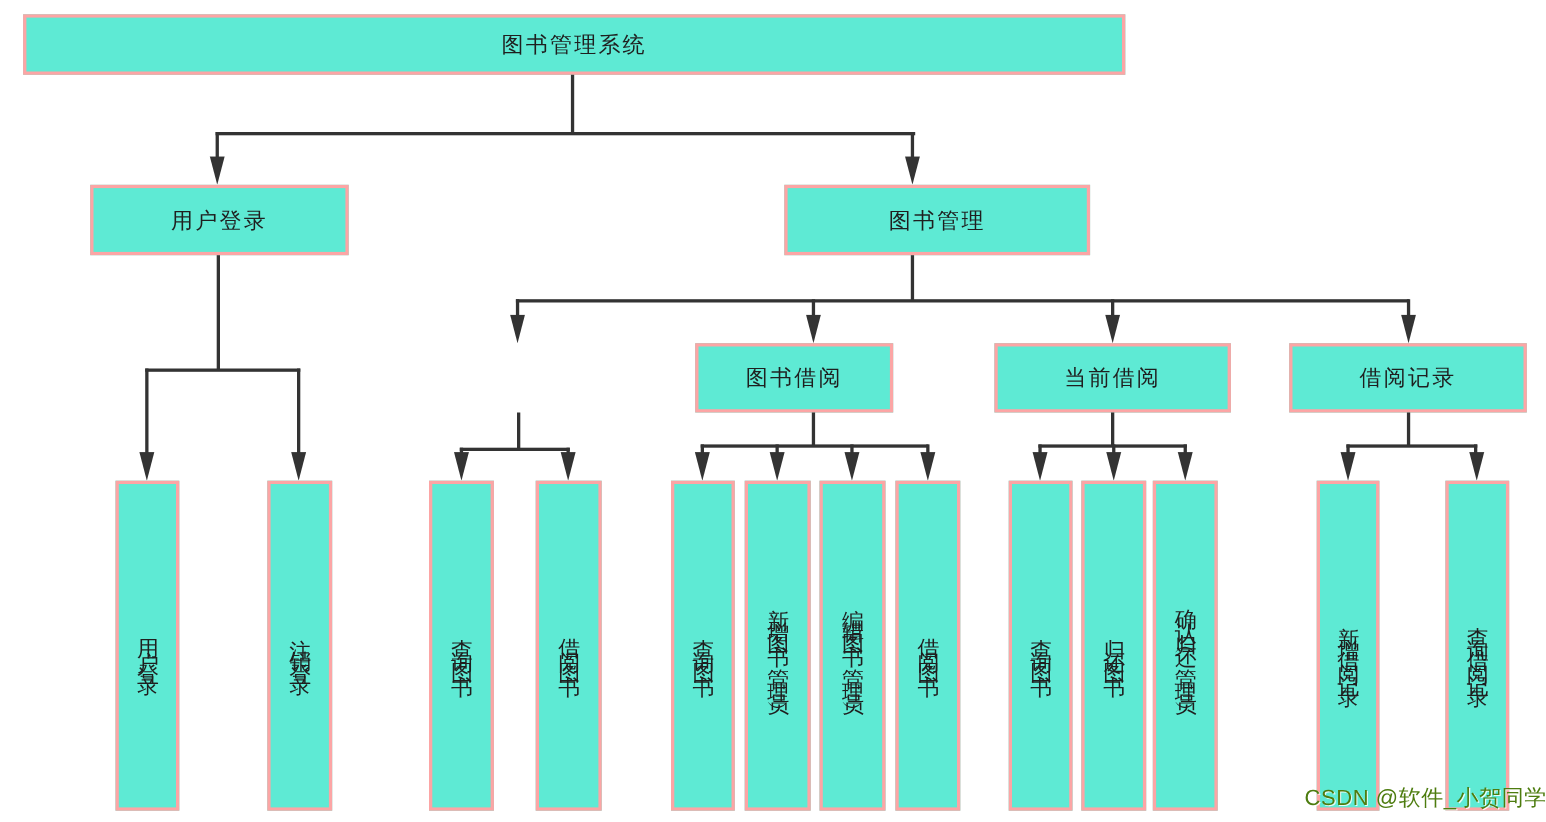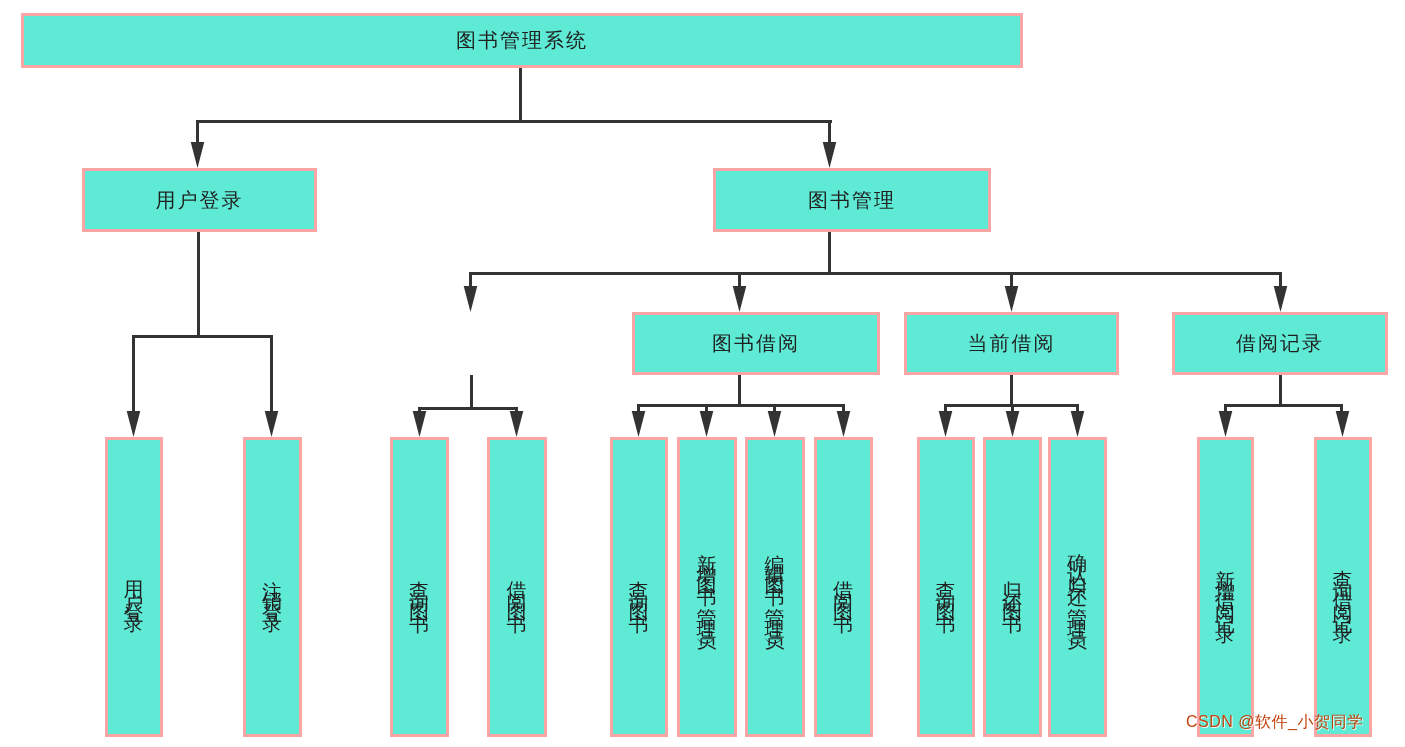--- a/index.html
+++ b/index.html
@@ -40,22 +40,22 @@
     position: absolute;
     width: 17px;
     height: 26px;
     background: #333333;
     clip-path: polygon(50% 100%, 10% 0, 90% 0);
   }
   .watermark {
     position: absolute;
     left: 1186px;
     top: 712px;
-    font-size: 16px;
-    color: #c2410c;
+    font-size: 20px;
+    color: #4d7c0f;
     text-shadow: 1px 1px 0 rgba(255,255,255,0.85);
     letter-spacing: 0.5px;
     white-space: nowrap;
   }
 </style>
 </head>
 <body>
 
 <div class="canvas">
 
@@ -88,21 +88,21 @@
   <div class="hline" style="left:469px; top:272px; width:812px"></div>
   <div class="vline" style="left:469px; top:272px; height:15px"></div>
   <div class="arrow" style="left:462px; top:286px"></div>
   <div class="vline" style="left:738px; top:272px; height:15px"></div>
   <div class="arrow" style="left:731px; top:286px"></div>
   <div class="vline" style="left:1010px; top:272px; height:15px"></div>
   <div class="arrow" style="left:1003px; top:286px"></div>
   <div class="vline" style="left:1279px; top:272px; height:15px"></div>
   <div class="arrow" style="left:1272px; top:286px"></div>
 
-  <div class="box h" style="left:632px; top:312px; width:248px; height:63px">
+  <div class="box h" style="left:632px; top:312px; width:180px; height:63px">
     <span>图书借阅</span>
   </div>
   <div class="box h" style="left:904px; top:312px; width:215px; height:63px">
     <span>当前借阅</span>
   </div>
   <div class="box h" style="left:1172px; top:312px; width:216px; height:63px">
     <span>借阅记录</span>
   </div>
 
   <div class="vline" style="left:470px; top:375px; height:34px"></div>

